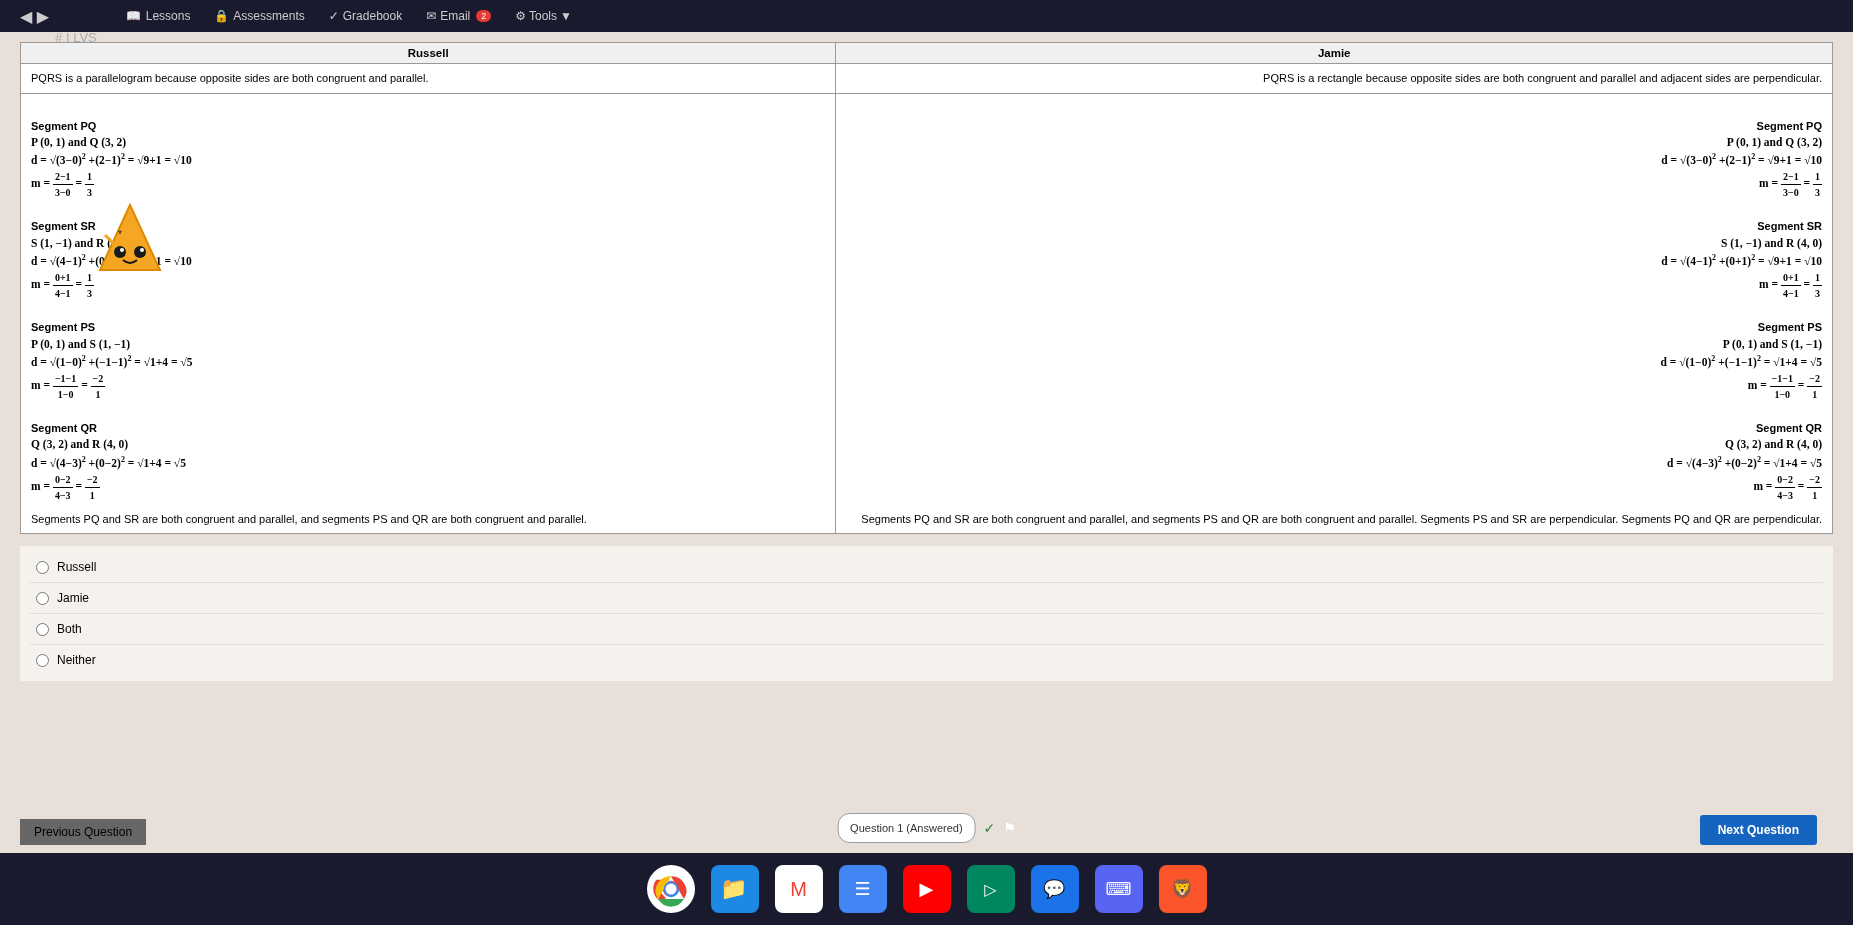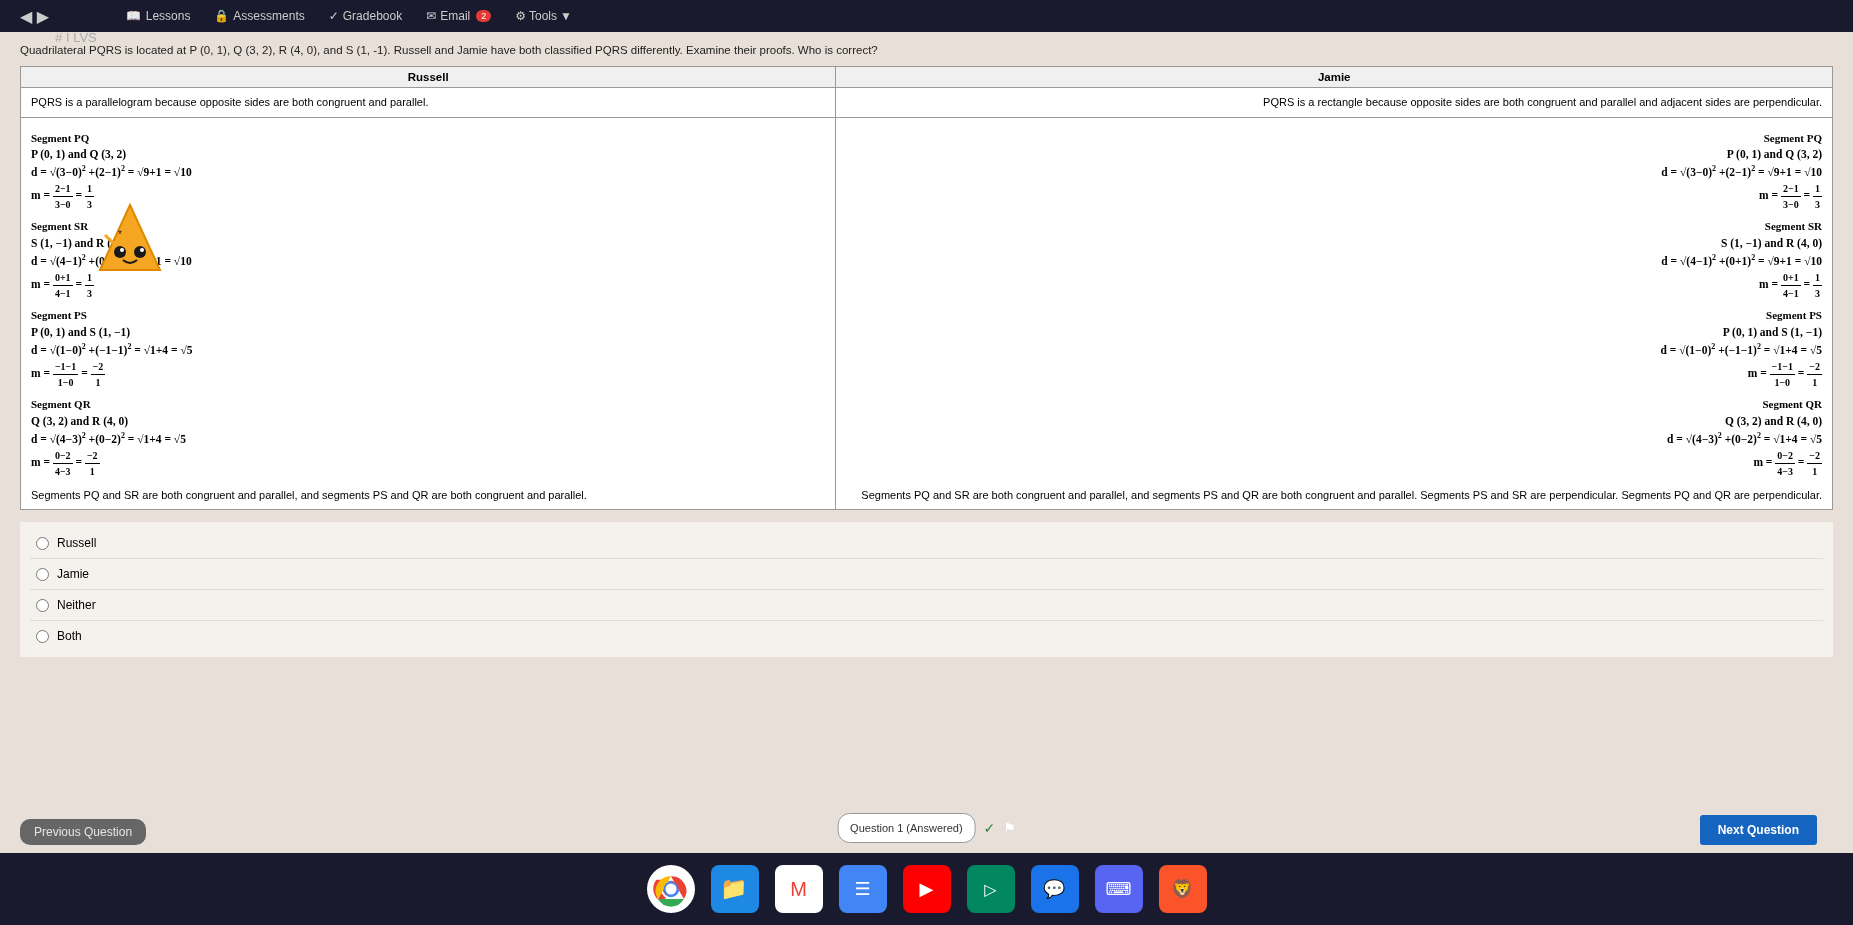--- a/index.html
+++ b/index.html
@@ -80,21 +80,21 @@
       line-height: 1.5;
     }
     .proof-table td:first-child {
       width: 45%;
     }
     .proof-table td:last-child {
       width: 55%;
       text-align: right;
     }
 
-    .segment-header { font-weight: bold; margin-top: 6px; font-family: Liberation Serif, serif; }
+    .segment-header { font-weight: bold; margin-top: 18px; }
     .math-line { font-family: 'Times New Roman', serif; font-size: 11.5px; font-weight: bold; }
 
     
     .answer-choices {
       background: #f5f2ee;
       padding: 6px 10px;
     }
     .answer-choice {
       display: flex;
       align-items: center;
@@ -152,24 +152,24 @@
     }
 
     
     .nav-buttons {
       position: absolute;
       bottom: 80px;
       left: 20px;
     }
     .prev-btn {
       background: #666;
-      color: #e5e5e5;
+      color: #000000;
       border: none;
       padding: 6px 14px;
-      border-radius: 10px;
+      border-radius: 0;
       cursor: pointer;
       font-size: 12px;
     }
 
     .next-btn-area {
       position: absolute;
       bottom: 80px;
       right: 36px;
     }
     .next-btn {
@@ -290,21 +290,20 @@
       <a class="tools-link">
         <span>⚙</span>
         <span>Tools</span>
         <span>▼</span>
       </a>
     </div>
   </div>
 </div>
 
 <div class="content-area">
-  <p class="question-text">Quadrilateral PQRS is located at P (0, 1), Q (3, 2), R (4, 0), and S (1, -1). Russell and Jamie have both classified PQRS differently. Examine their proofs. Who is correct?</p>
 
   <table class="proof-table">
     <thead>
       <tr>
         <th>Russell</th>
         <th>Jamie</th>
       </tr>
     </thead>
     <tbody>
       <tr>
@@ -449,26 +448,26 @@
   <div class="answer-choices">
     <label class="answer-choice">
       <input type="radio" name="answer" value="russell" style="">
       <span>Russell</span>
     </label>
     <label class="answer-choice">
       <input type="radio" name="answer" value="jamie" style="">
       <span>Jamie</span>
     </label>
     <label class="answer-choice">
+      <input type="radio" name="answer" value="both" style="">
+      <span>Both</span>
+    </label>
+    <label class="answer-choice">
       <input type="radio" name="answer" value="neither" style="">
       <span>Neither</span>
-    </label>
-    <label class="answer-choice">
-      <input type="radio" name="answer" value="both" style="">
-      <span>Both</span>
     </label>
   </div>
 </div>
 
 <div class="nav-buttons">
   <button class="prev-btn">Previous Question</button>
 </div>
 
 <div class="question-status">
   <span class="status-pill">Question 1 (Answered)</span>

